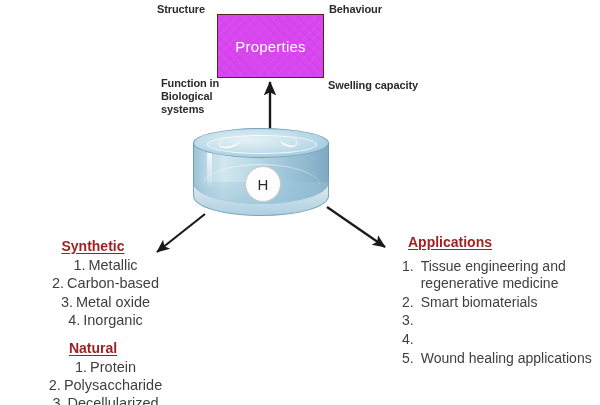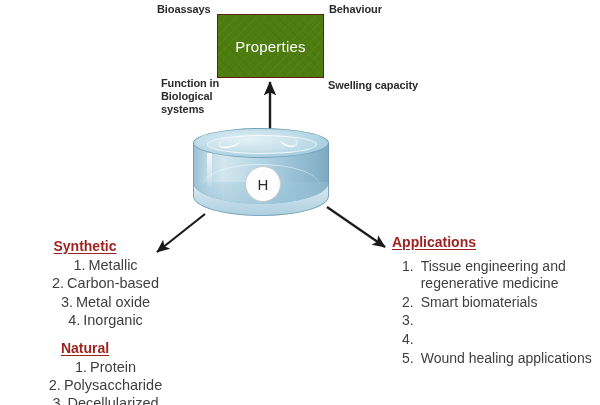--- a/index.html
+++ b/index.html
@@ -30,21 +30,21 @@
     letter-spacing: -0.1px;
     white-space: pre-line;
   }
 
   
   .properties-box {
     left: 217px;
     top: 14px;
     width: 107px;
     height: 64px;
-    background: #4d7c0f;
+    background: #d946ef;
     border: 1.5px solid #5e1f1f;
     box-sizing: border-box;
     display: flex;
     align-items: center;
     justify-content: center;
   }
   .properties-box .pb-texture {
     position: absolute;
     inset: 0;
     background-image:
@@ -166,20 +166,21 @@
     font-weight: 400;
   }
 
   
   .list-heading {
     color: #9d1f1f;
     font-weight: bold;
     font-size: 14px;
     text-decoration: underline;
     text-underline-offset: 2px;
+    padding-left: 16px;
   }
 
   
   .left-block {
     left: 0px;
     top: 238px;
     width: 170px;
     text-align: center;
   }
   .left-block .list-heading { display: block; }
@@ -220,21 +221,21 @@
     padding-left: 10px;
   }
   .right-block ol li .num { flex: 0 0 auto; }
   .right-block ol li .txt { flex: 1 1 auto; }
 </style>
 </head>
 <body>
 
 <div id="canvas">
 
-  <div class="abs corner-label" style="left:157px; top:3px;">Bioassays</div>
+  <div class="abs corner-label" style="left:157px; top:3px;">Structure</div>
 
   <div class="abs corner-label" style="left:329px; top:3px;">Behaviour</div>
 
   <div class="abs corner-label" style="left:161px; top:77px; width:60px;">Function in
 Biological
 systems</div>
 
   <div class="abs corner-label" style="left:328px; top:79px;">Swelling capacity</div>
 
   <div class="abs properties-box">

